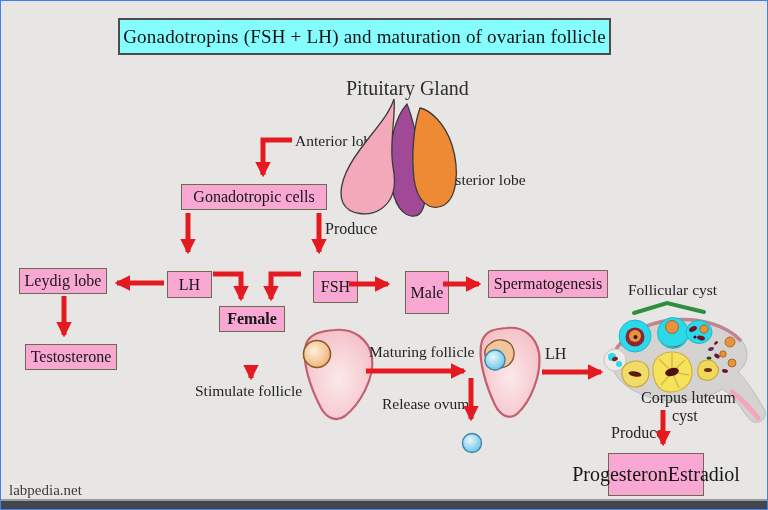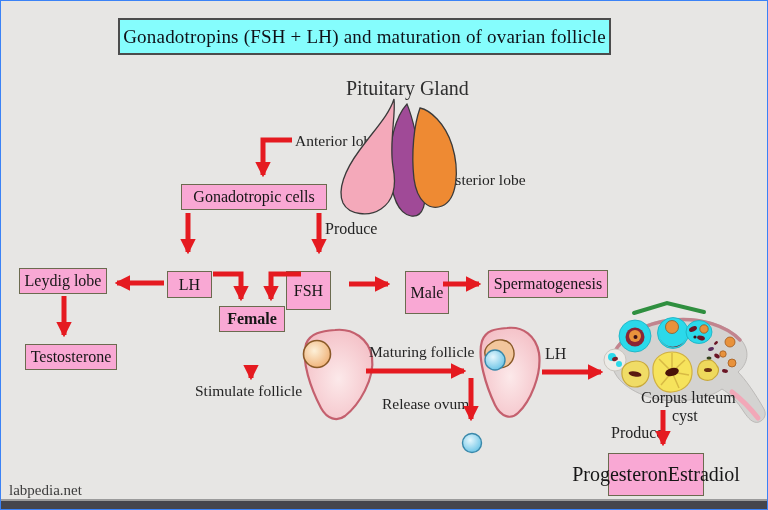--- a/index.html
+++ b/index.html
@@ -44,21 +44,21 @@
   <svg class="figure" style="left:330px;top:94px;width:135px;height:125px" viewBox="0 0 135 125">
     <path d="M76,9 C64,22 58,48 59,74 C60,98 66,118 80,121 C92,123 97,108 93,84 C89,58 84,28 76,9 Z" fill="#a04a97" stroke="#3a3a3a" stroke-width="1.2"></path>
     <path d="M63,4 C58,20 44,34 28,56 C14,75 6,95 12,108 C18,120 38,122 50,114 C62,106 66,92 62,72 C58,48 65,20 63,4 Z" fill="#f4a9ba" stroke="#3a3a3a" stroke-width="1.3"></path>
     <path d="M89,13 C83,30 80,58 83,84 C86,106 98,116 111,111 C126,105 129,76 121,50 C114,28 99,15 89,13 Z" fill="#ee8a33" stroke="#3a3a3a" stroke-width="1.3"></path>
   </svg>
 
   <div class="ybox" style="left:180px;top:183px;width:146px;height:26px;">Gonadotropic cells</div>
   <div class="lbl" style="left:324px;top:219px;font-size:16px;">Produce</div>
 
   <div class="ybox" style="left:166px;top:270px;width:45px;height:27px;">LH</div>
-  <div class="ybox" style="left:285px;top:270px;width:45px;height:39px;">FSH</div>
+  <div class="ybox" style="left:312px;top:270px;width:45px;height:32px;">FSH</div>
   <div class="ybox" style="left:18px;top:267px;width:88px;height:26px;">Leydig lobe</div>
   <div class="ybox" style="left:24px;top:343px;width:92px;height:26px;">Testosterone</div>
   <div class="ybox" style="left:396px;top:270px;width:44px;height:43px;margin-left:8px;">Male</div>
   <div class="ybox" style="left:487px;top:269px;width:120px;height:28px;">Spermatogenesis</div>
 
   <div class="ybox" style="left:218px;top:305px;width:66px;height:26px;font-weight:bold;">Female</div>
   <div class="lbl" style="left:194px;top:381px;">Stimulate follicle</div>
 
   <svg class="figure" style="left:294px;top:326px;width:84px;height:96px" viewBox="0 0 84 96">
     <defs>
@@ -129,20 +129,21 @@
     <circle cx="131" cy="45" r="5" fill="#e8923c" stroke="#a05a20" stroke-width="0.8"></circle>
     <circle cx="124" cy="57" r="3.2" fill="#e8923c" stroke="#a05a20" stroke-width="0.8"></circle>
     <circle cx="133" cy="66" r="4" fill="#e8923c" stroke="#a05a20" stroke-width="0.8"></circle>
     <ellipse cx="112" cy="52" rx="3" ry="1.8" fill="#5a2a5a" transform="rotate(-20 112 52)"></ellipse>
     <ellipse cx="118" cy="59" rx="3" ry="2" fill="#6a1525" transform="rotate(30 118 59)"></ellipse>
     <ellipse cx="110" cy="61" rx="2.5" ry="1.5" fill="#32421e"></ellipse>
     <ellipse cx="117" cy="46" rx="2.2" ry="1.4" fill="#6a1525" transform="rotate(-40 117 46)"></ellipse>
     <ellipse cx="126" cy="74" rx="3" ry="1.8" fill="#6a1525" transform="rotate(10 126 74)"></ellipse>
   </svg>
 
+  <div class="lbl" style="left:627px;top:280px;">Follicular cyst</div>
   <div class="lbl" style="left:640px;top:388px;font-size:16px;">Corpus luteum</div>
   <div class="lbl" style="left:671px;top:406px;font-size:16px;">cyst</div>
   <div class="lbl" style="left:610px;top:423px;font-size:16px;">Produce</div>
 
   <div class="ybox two-line" style="left:607px;top:452px;width:96px;height:43px;">
     <span>Progesteron</span>
     <span>Estradiol</span>
   </div>
 
   <svg class="layer" viewBox="0 0 766 508">

